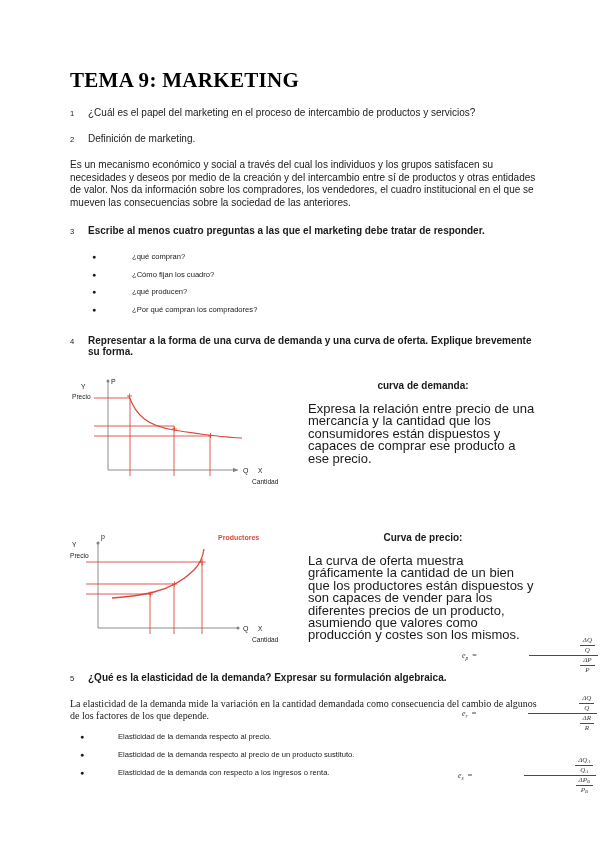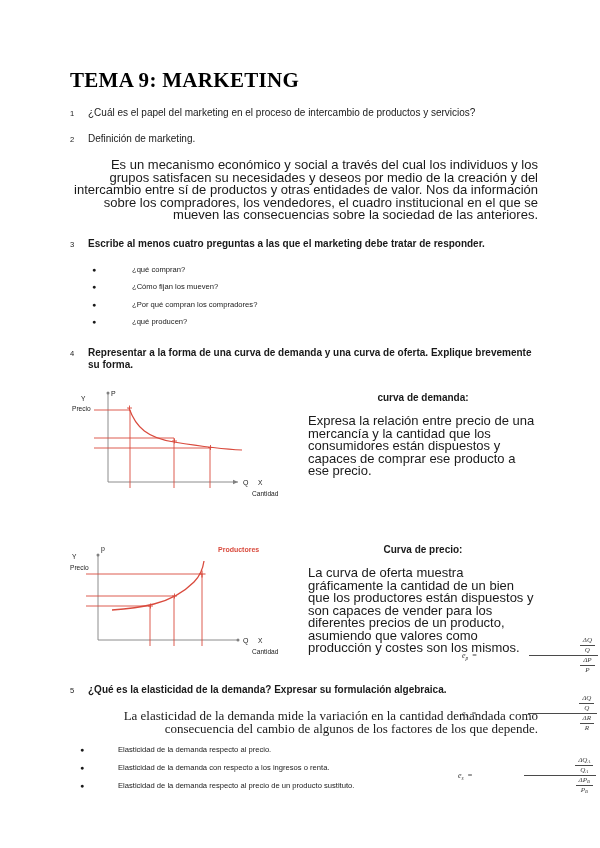--- a/index.html
+++ b/index.html
@@ -56,24 +56,24 @@
   }
   .q-text {
     flex: 1;
     font-size: 10px;
     line-height: 11.5px;
   }
   .q-text.bold { font-weight: bold; }
 
   
   .para {
-    font-size: 13px;
+    font-size: 10px;
     line-height: 12.6px;
     margin: 0 0 16px 0;
-    text-align: right;
+    text-align: left;
   }
 
   
   .bullets {
     margin: 8px 0 10px 0;
     padding: 0;
     list-style: none;
   }
   .bullets li {
     display: flex;
@@ -198,29 +198,29 @@
       <div class="q-text bold">Escribe al menos cuatro preguntas a las que el marketing debe tratar de responder.</div>
     </div>
 
     <ul class="bullets">
       <li>
         <span class="bullet-dot">●</span>
         <span class="bullet-label">¿qué compran?</span>
       </li>
       <li>
         <span class="bullet-dot">●</span>
-        <span class="bullet-label">¿Cómo fijan los mueven?</span>
+        <span class="bullet-label">¿Cómo fijan los cuadro?</span>
+      </li>
+      <li>
+        <span class="bullet-dot">●</span>
+        <span class="bullet-label">¿qué producen?</span>
       </li>
       <li>
         <span class="bullet-dot">●</span>
         <span class="bullet-label">¿Por qué compran los compradores?</span>
-      </li>
-      <li>
-        <span class="bullet-dot">●</span>
-        <span class="bullet-label">¿qué producen?</span>
       </li>
     </ul>
 
     <div class="spacer-sm"></div>
 
     <div class="q-row">
       <div class="q-num">4</div>
       <div class="q-text bold">Representar a la forma de una curva de demanda y una curva de oferta. Explique brevemente su forma.</div>
     </div>
 
@@ -316,25 +316,25 @@
 
     <p class="para" style="margin-bottom:1px;font-family:Liberation Serif, serif;">La elasticidad de la demanda mide la variación en la cantidad demandada como consecuencia del cambio de algunos de los factores de los que depende.</p>
 
     <ul class="bullets tight">
       <li>
         <span class="bullet-dot">●</span>
         <span class="bullet-label">Elasticidad de la demanda respecto al precio.</span>
       </li>
       <li>
         <span class="bullet-dot">●</span>
+        <span class="bullet-label">Elasticidad de la demanda respecto al precio de un producto sustituto.</span>
+      </li>
+      <li>
+        <span class="bullet-dot">●</span>
         <span class="bullet-label">Elasticidad de la demanda con respecto a los ingresos o renta.</span>
-      </li>
-      <li>
-        <span class="bullet-dot">●</span>
-        <span class="bullet-label">Elasticidad de la demanda respecto al precio de un producto sustituto.</span>
       </li>
     </ul>
 
   </div>
 
   <div class="formula" style="left:462px; top:636px;">
     <div class="formula-inner">
       <span class="f-lhs"><span>e</span><sub>p</sub></span>
       <span class="f-eq">=</span>
       <span class="frac">

